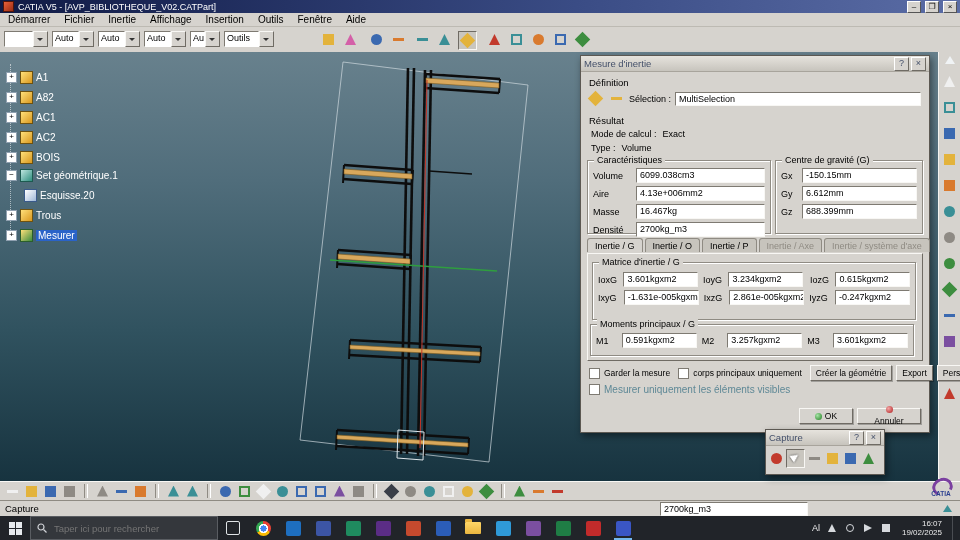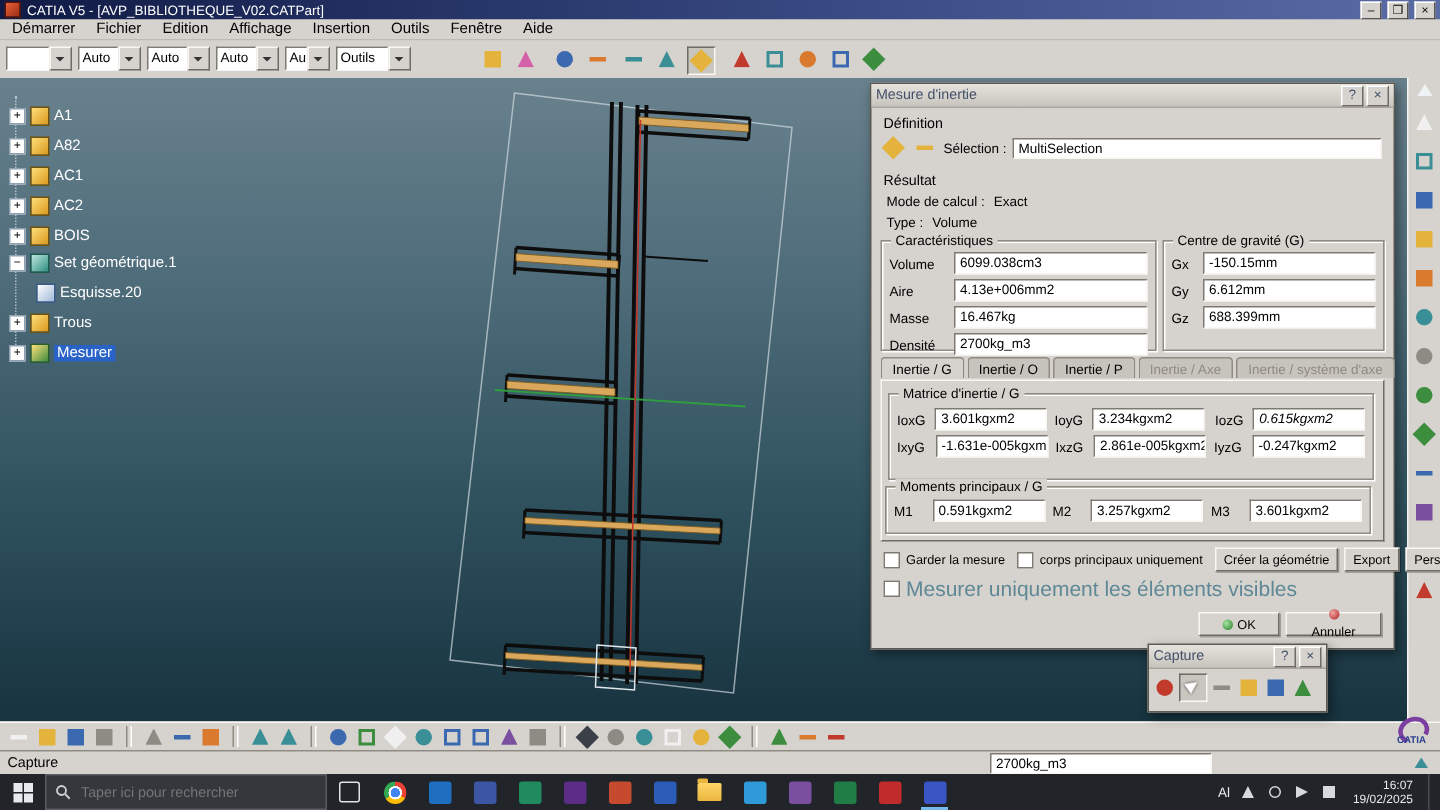--- a/index.html
+++ b/index.html
@@ -136,21 +136,21 @@
     <span class="appmark"></span>
     <span class="ttl">CATIA V5 - [AVP_BIBLIOTHEQUE_V02.CATPart]</span>
     <span class="wbtn">–</span>
     <span class="wbtn">❐</span>
     <span class="wbtn">×</span>
   </div>
 
   <div class="menubar">
     <span class="menu-item">Démarrer</span>
     <span class="menu-item">Fichier</span>
-    <span class="menu-item">Edition</span>
+    <span class="menu-item">Inertie</span>
     <span class="menu-item">Affichage</span>
     <span class="menu-item">Insertion</span>
     <span class="menu-item">Outils</span>
     <span class="menu-item">Fenêtre</span>
     <span class="menu-item">Aide</span>
   </div>
 
   <div class="toolbar-top">
     <div class="combo" style="left:4px;width:44px;">
       <span class="val"></span>
@@ -369,21 +369,21 @@
     </div>
     <div class="tabpanel" style="left:6px;top:197px;width:334px;height:106px;">
       <div class="grp" style="left:4px;top:8px;width:322px;height:56px;">
         <span class="gt">Matrice d'inertie / G</span>
         <div class="frow" style="margin-top:9px;gap:2px;">
           <span class="flabel" style="width:24px;">IoxG</span>
             <span class="fval" style="width:68px;">3.601kgxm2</span>
           <span class="flabel" style="width:24px;margin-left:3px;">IoyG</span>
             <span class="fval" style="width:68px;">3.234kgxm2</span>
           <span class="flabel" style="width:24px;margin-left:5px;">IozG</span>
-            <span class="fval" style="width:68px;font-style:italic;">0.615kgxm2</span>
+            <span class="fval" style="width:68px;">0.615kgxm2</span>
         </div>
         <div class="frow" style="gap:2px;">
           <span class="flabel" style="width:24px;">IxyG</span>
             <span class="fval" style="width:68px;">-1.631e-005kgxm2</span>
           <span class="flabel" style="width:24px;margin-left:3px;">IxzG</span>
             <span class="fval" style="width:68px;">2.861e-005kgxm2</span>
           <span class="flabel" style="width:24px;margin-left:3px;">IyzG</span>
             <span class="fval" style="width:68px;">-0.247kgxm2</span>
         </div>
       </div>
@@ -405,21 +405,21 @@
       <span style="font-size:8.5px;white-space:nowrap;">Garder la mesure</span>
       <span class="cb" style="margin-left:4px;"></span>
       <span style="font-size:8.5px;white-space:nowrap;">corps principaux uniquement</span>
       <span style="flex:1;"></span>
       <button class="btn">Créer la géométrie</button>
       <button class="btn">Export</button>
       <button class="btn">Personnaliser...</button>
     </div>
     <div class="optrow" style="left:8px;top:328px;">
       <span class="cb"></span>
-      <span class="dis-teal" style="font-size:14px;">Mesurer uniquement les éléments visibles</span>
+      <span class="dis-teal" style="font-size:10px;">Mesurer uniquement les éléments visibles</span>
     </div>
     <div class="optrow" style="right:8px;top:352px;">
       <button class="btn" style="width:54px;">
           <span class="dot green"></span>
           <span>OK</span>
         </button>
       <button class="btn" style="width:64px;flex-direction:column;">
           <span class="dot red"></span>
           <span>Annuler</span>
         </button>

